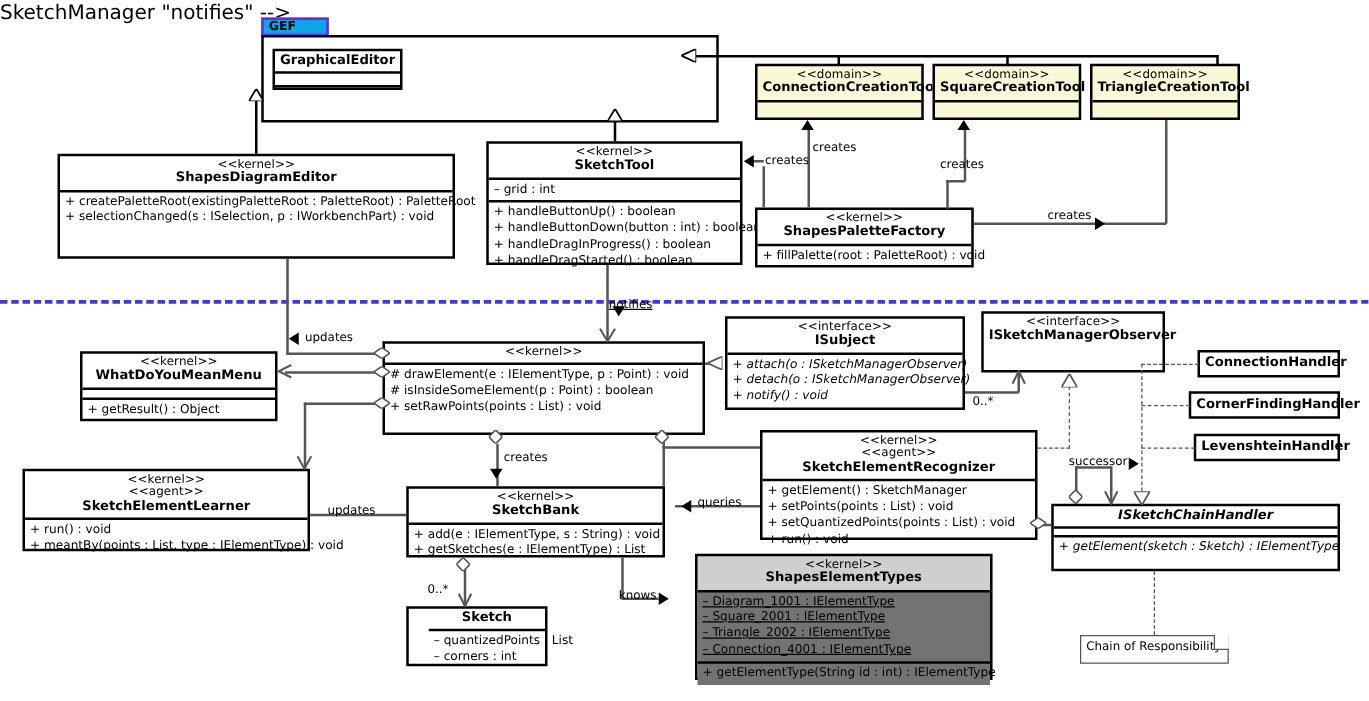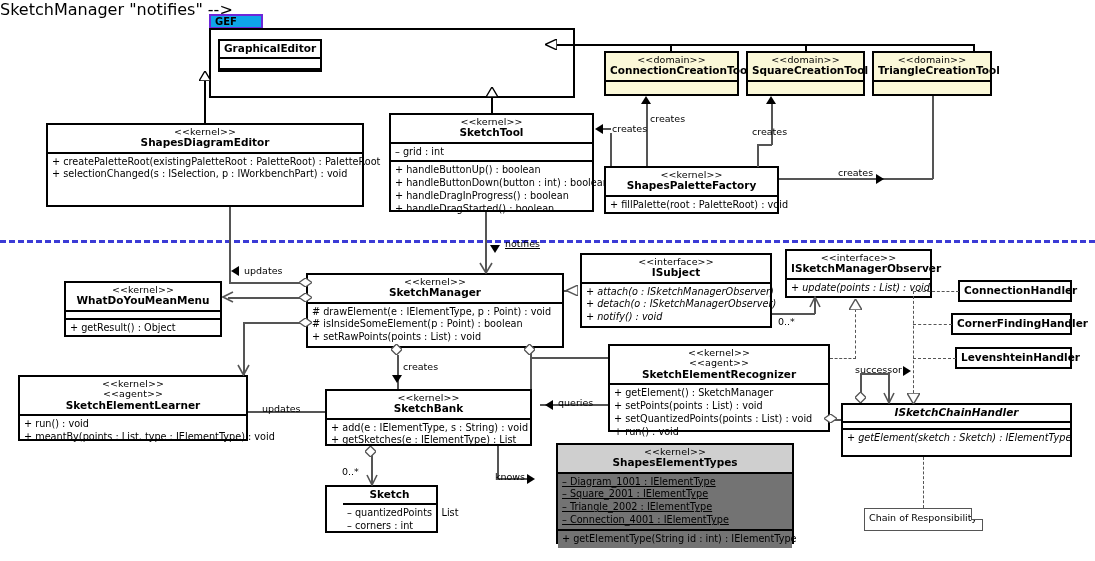--- a/index.html
+++ b/index.html
@@ -165,21 +165,20 @@
     <div class="sec empty" style="height:6px;"></div>
     <div class="sec">
       <div class="mrow">+ getResult() : Object</div>
     </div>
   </div>
 
   
   <div class="uml" style="left:306px;top:273px;width:258px;height:75px;">
     <div class="hdr">
       <div class="stereo">&lt;&lt;kernel&gt;&gt;</div>
-      <div class="cname">SketchManager</div>
     </div>
     <div class="sec">
       <div class="mrow"># drawElement(e : IElementType, p : Point) : void</div>
       <div class="mrow"># isInsideSomeElement(p : Point) : boolean</div>
       <div class="mrow">+ setRawPoints(points : List) : void</div>
     </div>
   </div>
 
   
   <div class="uml" style="left:580px;top:253px;width:192px;height:75px;">
@@ -192,23 +191,20 @@
       <div class="mrow ital">+ detach(o : ISketchManagerObserver)</div>
       <div class="mrow ital">+ notify() : void</div>
     </div>
   </div>
 
   
   <div class="uml" style="left:785px;top:249px;width:147px;height:49px;">
     <div class="hdr">
       <div class="stereo">&lt;&lt;interface&gt;&gt;</div>
       <div class="cname">ISketchManagerObserver</div>
-    </div>
-    <div class="sec">
-      <div class="mrow ital">+ update(points : List) : void</div>
     </div>
   </div>
 
   
   <div class="uml" style="left:958px;top:280px;width:114px;height:22px;">
     <div class="hdr" style="padding-top:3px;">
       <div class="cname">ConnectionHandler</div>
     </div>
   </div>
 
@@ -368,21 +364,21 @@
   <div class="lbl" style="left:838px;top:167px;">creates</div>
 
    SketchManager "notifies" --&gt;
   <div class="ln v" style="left:485px;top:212px;height:61px;"></div>
   <div class="ah" style="left:479px;top:262px;">
     <svg width="14" height="12">
         <polyline points="1,1 7,11 13,1" fill="none" stroke="#555" stroke-width="1.6"></polyline>
       </svg>
   </div>
   <div class="tri-solid down" style="left:490px;top:245px;"></div>
-  <div class="lbl" style="left:505px;top:238px;text-decoration:underline;">notifies</div>
+  <div class="lbl" style="left:487px;top:238px;text-decoration:underline;">notifies</div>
 
   
   <div class="ln v" style="left:229px;top:207px;height:76px;"></div>
   <div class="ln h" style="left:229px;top:282px;width:77px;"></div>
   <div class="tri-solid left" style="left:231px;top:266px;"></div>
   <div class="lbl" style="left:244px;top:265px;">updates</div>
   <div class="dia" style="left:299px;top:278px;">
     <svg width="13" height="9">
         <polygon points="0,4.5 6.5,0 13,4.5 6.5,9" fill="#fff" stroke="#555" stroke-width="1.3"></polygon>
       </svg>

